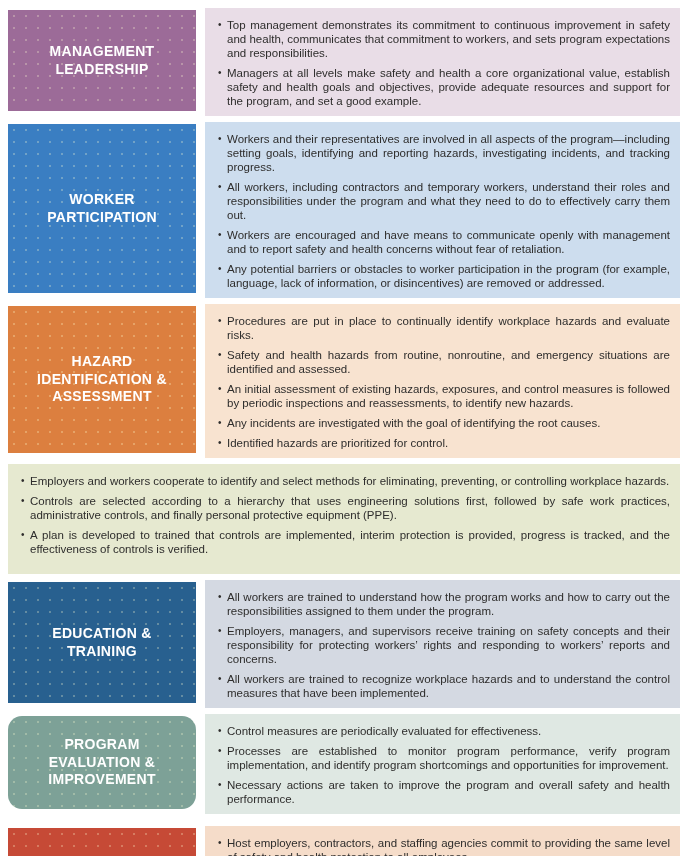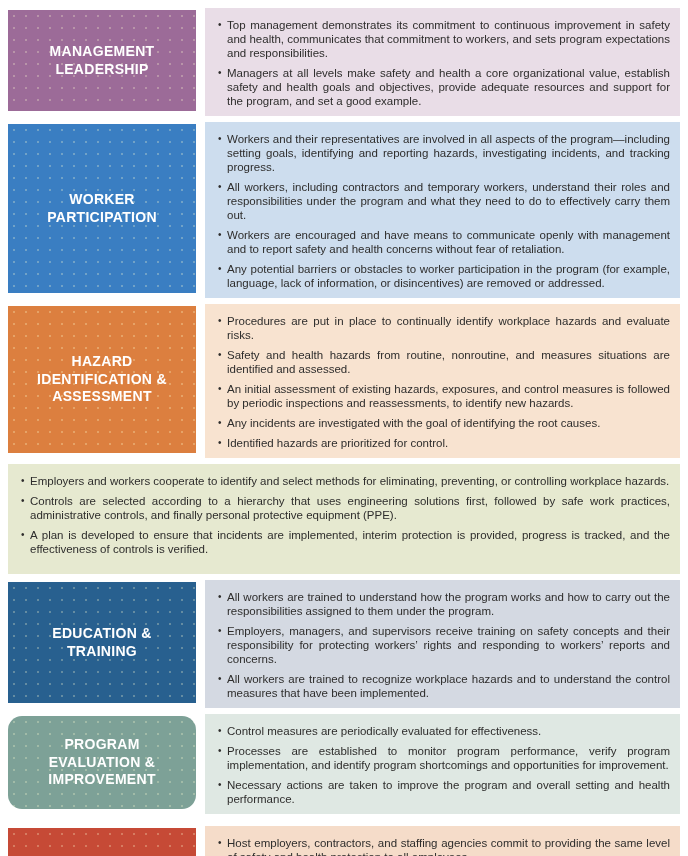--- a/index.html
+++ b/index.html
@@ -141,21 +141,21 @@
     <div class="panel" style="background-color: rgb(248, 227, 208);">
       <ul class="bullets">
 
           <li class="bullet">
             <span class="marker">•</span>
             <span class="btext">Procedures are put in place to continually identify workplace hazards and evaluate risks.</span>
           </li>
 
           <li class="bullet">
             <span class="marker">•</span>
-            <span class="btext">Safety and health hazards from routine, nonroutine, and measures situations are identified and assessed.</span>
+            <span class="btext">Safety and health hazards from routine, nonroutine, and emergency situations are identified and assessed.</span>
           </li>
 
           <li class="bullet">
             <span class="marker">•</span>
             <span class="btext">An initial assessment of existing hazards, exposures, and control measures is followed by periodic inspections and reassessments, to identify new hazards.</span>
           </li>
 
           <li class="bullet">
             <span class="marker">•</span>
             <span class="btext">Any incidents are investigated with the goal of identifying the root causes.</span>
@@ -178,21 +178,21 @@
             <span class="btext">Employers and workers cooperate to identify and select methods for eliminating, preventing, or controlling workplace hazards.</span>
           </li>
 
           <li class="bullet">
             <span class="marker">•</span>
             <span class="btext">Controls are selected according to a hierarchy that uses engineering solutions first, followed by safe work practices, administrative controls, and finally personal protective equipment (PPE).</span>
           </li>
 
           <li class="bullet">
             <span class="marker">•</span>
-            <span class="btext">A plan is developed to ensure that incidents are implemented, interim protection is provided, progress is tracked, and the effectiveness of controls is verified.</span>
+            <span class="btext">A plan is developed to trained that controls are implemented, interim protection is provided, progress is tracked, and the effectiveness of controls is verified.</span>
           </li>
         </ul>
     </div>
   </section>
 
   <section class="row" id="s5">
     <div class="tbox" style="background-color: rgb(40, 96, 143);">
       <h2 class="ttl">EDUCATION &amp; TRAINING</h2>
     </div>
     <div class="panel" style="background-color: rgb(212, 217, 226);">
@@ -228,21 +228,21 @@
             <span class="btext">Control measures are periodically evaluated for effectiveness.</span>
           </li>
 
           <li class="bullet">
             <span class="marker">•</span>
             <span class="btext">Processes are established to monitor program performance, verify program implementation, and identify program shortcomings and opportunities for improvement.</span>
           </li>
 
           <li class="bullet">
             <span class="marker">•</span>
-            <span class="btext">Necessary actions are taken to improve the program and overall setting and health performance.</span>
+            <span class="btext">Necessary actions are taken to improve the program and overall safety and health performance.</span>
           </li>
         </ul>
     </div>
   </section>
 
   <section class="row" id="s7">
     <div class="tbox" style="background-color: rgb(198, 74, 54);">
       
     </div>
     <div class="panel" style="background-color: rgb(245, 220, 201);">

